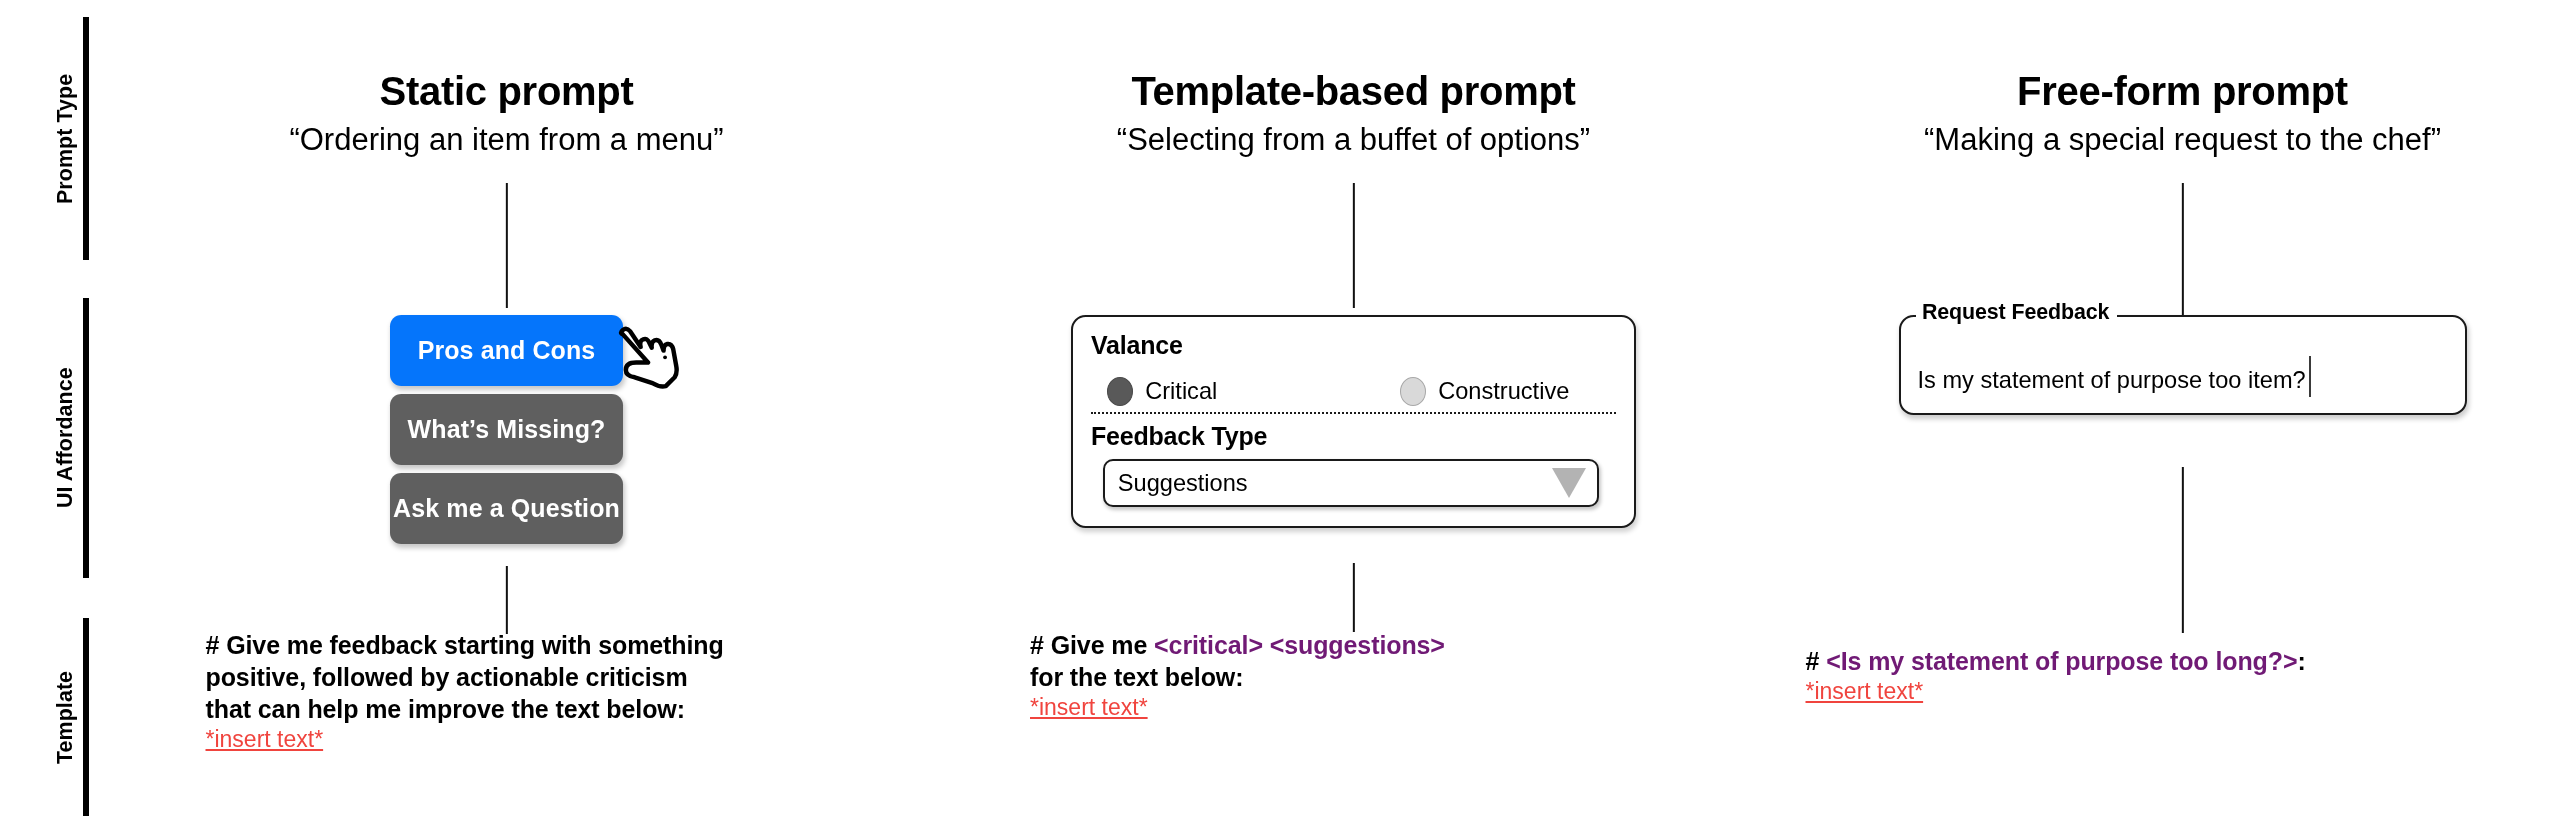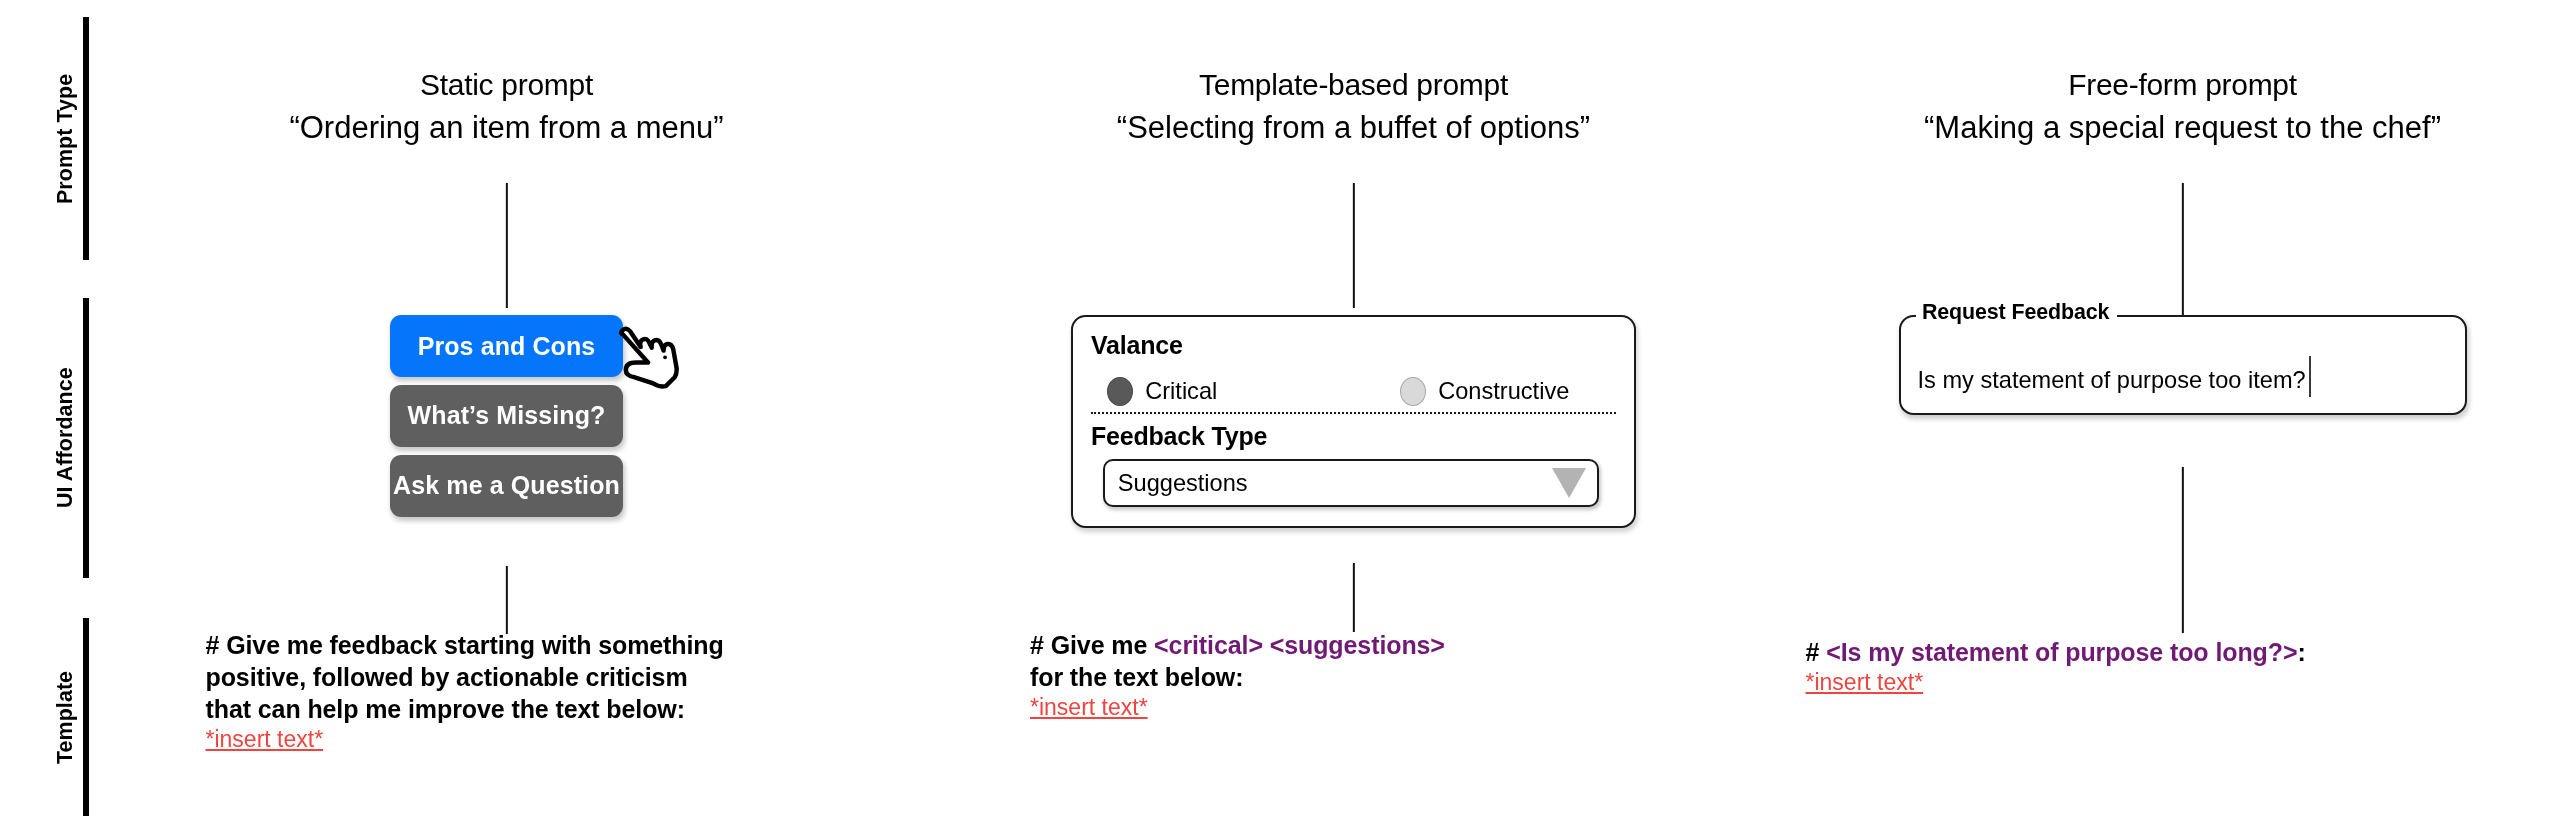--- a/index.html
+++ b/index.html
@@ -66,22 +66,22 @@
 
   
   .header {
     position: absolute;
     top: 68px;
     left: 0;
     width: 100%;
     text-align: center;
   }
   .header-title {
-    font-size: 30px;
-    font-weight: normal;
+    font-size: 40px;
+    font-weight: bold;
     line-height: 1.15;
     letter-spacing: -0.3px;
     white-space: nowrap;
   }
   .header-sub {
     font-size: 31px;
     font-weight: normal;
     line-height: 1.2;
     margin-top: 6.8px;
     white-space: nowrap;
@@ -113,21 +113,21 @@
 
   
   .btn-stack {
     position: relative;
     display: flex;
     flex-direction: column;
     gap: 7.9px;
   }
   .btn {
     width: 233px;
-    height: 62px;
+    height: 71px;
     border-radius: 11.3px;
     display: flex;
     align-items: center;
     justify-content: center;
     color: #ffffff;
     font-size: 25px;
     font-weight: bold;
     letter-spacing: 0.1px;
     box-shadow: 1.7px 3.9px 5px rgba(0,0,0,0.22);
     white-space: nowrap;
@@ -285,21 +285,21 @@
   .tpl-insert {
     font-size: 23px;
     font-weight: normal;
     color: #F0443E;
     line-height: 1.3;
     text-decoration: underline;
   }
   .slot { color: #701a75; }
   .tpl-narrow-1 { width: 602px; margin: 0 auto; }
   .tpl-narrow-2 { width: 647px; margin: 0 auto; }
-  .tpl-narrow-3 { width: 754px; margin: 7px auto; }
+  .tpl-narrow-3 { width: 754px; margin: 16px auto; }
   .nowrap { white-space: nowrap; }
 </style>
 </head>
 <body>
 
 <div class="rail">
   <div class="rail-group" style="top:17px; height:243px;">
     <div class="rail-bar"></div>
     <div class="rail-text">Prompt Type</div>
   </div>

